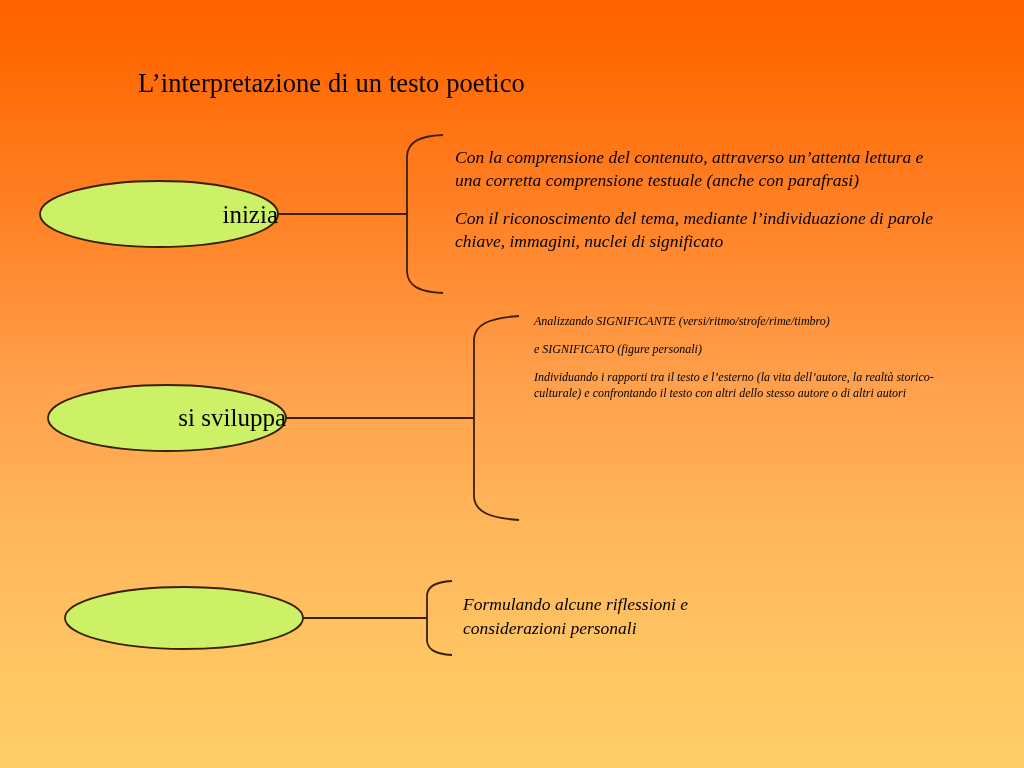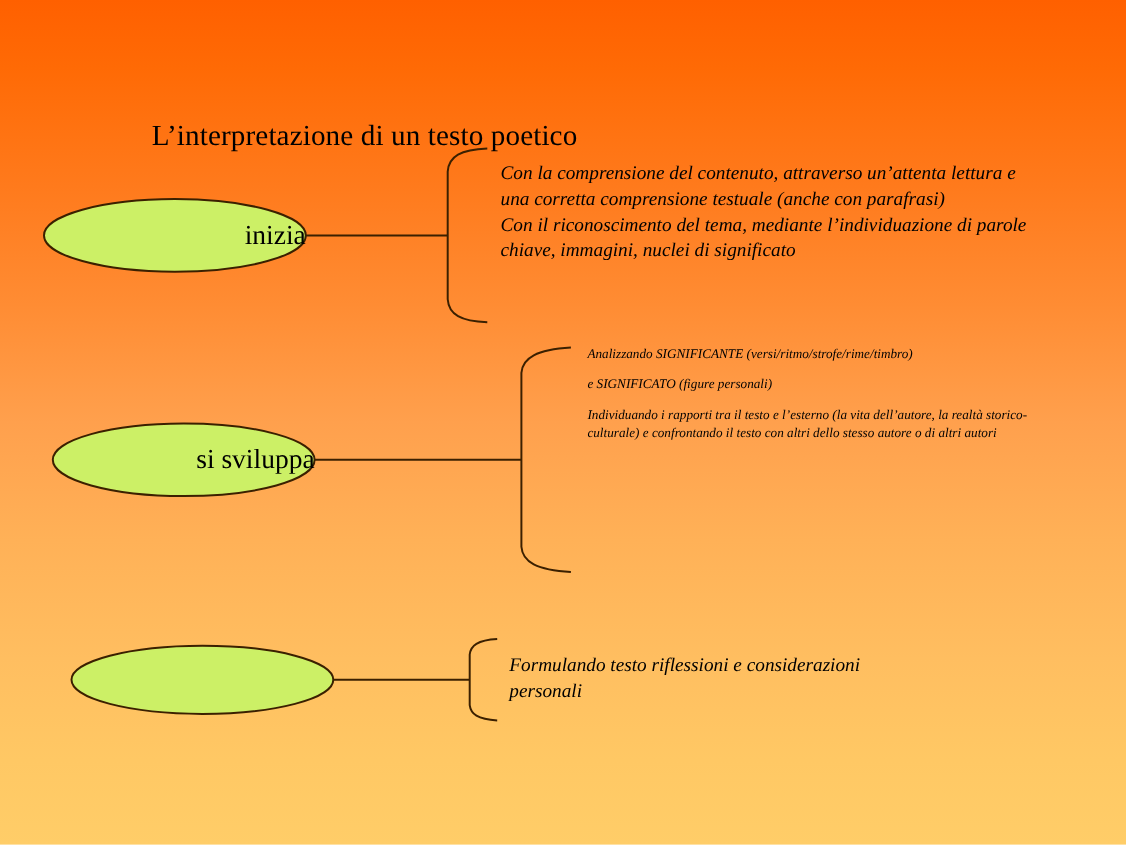--- a/index.html
+++ b/index.html
@@ -32,21 +32,20 @@
   
   #slide-title {
     position: absolute;
     left: 138px;
     top: 68px;
     font-size: 26.5px;
     line-height: 1.15;
     color: #000000;
     white-space: nowrap;
     letter-spacing: 0.1px;
-    margin-top: 40px;
   }
 
   
   #vectors {
     position: absolute;
     left: 0;
     top: 0;
     width: 1024px;
     height: 768px;
     overflow: visible;
@@ -78,21 +77,21 @@
   }
 
   
   #block-inizia {
     left: 455px;
     top: 146px;
     width: 480px;
     font-size: 17.5px;
     line-height: 1.33;
   }
-  #block-inizia .para + .para { }
+  #block-inizia .para + .para { margin-top: 14px; }
 
   
   #block-si-sviluppa {
     left: 534px;
     top: 314px;
     width: 412px;
     font-size: 12px;
     line-height: 1.33;
   }
   #block-si-sviluppa .para + .para { margin-top: 12px; }
@@ -144,16 +143,16 @@
     <p class="para">Con il riconoscimento del tema, mediante l’individuazione di parole chiave, immagini, nuclei di significato</p>
   </div>
 
   <div class="text-block" id="block-si-sviluppa">
     <p class="para">Analizzando SIGNIFICANTE (versi/ritmo/strofe/rime/timbro)</p>
     <p class="para"> e SIGNIFICATO (figure personali)</p>
     <p class="para">Individuando i rapporti tra il testo e l’esterno (la vita dell’autore, la realtà storico-culturale) e confrontando il testo con altri dello stesso autore o di altri autori</p>
   </div>
 
   <div class="text-block" id="block-si-conclude">
-    <p class="para">Formulando testo riflessioni e considerazioni personali</p>
+    <p class="para">Formulando alcune riflessioni e considerazioni personali</p>
   </div>
 
 </div>
 
 </body></html>

